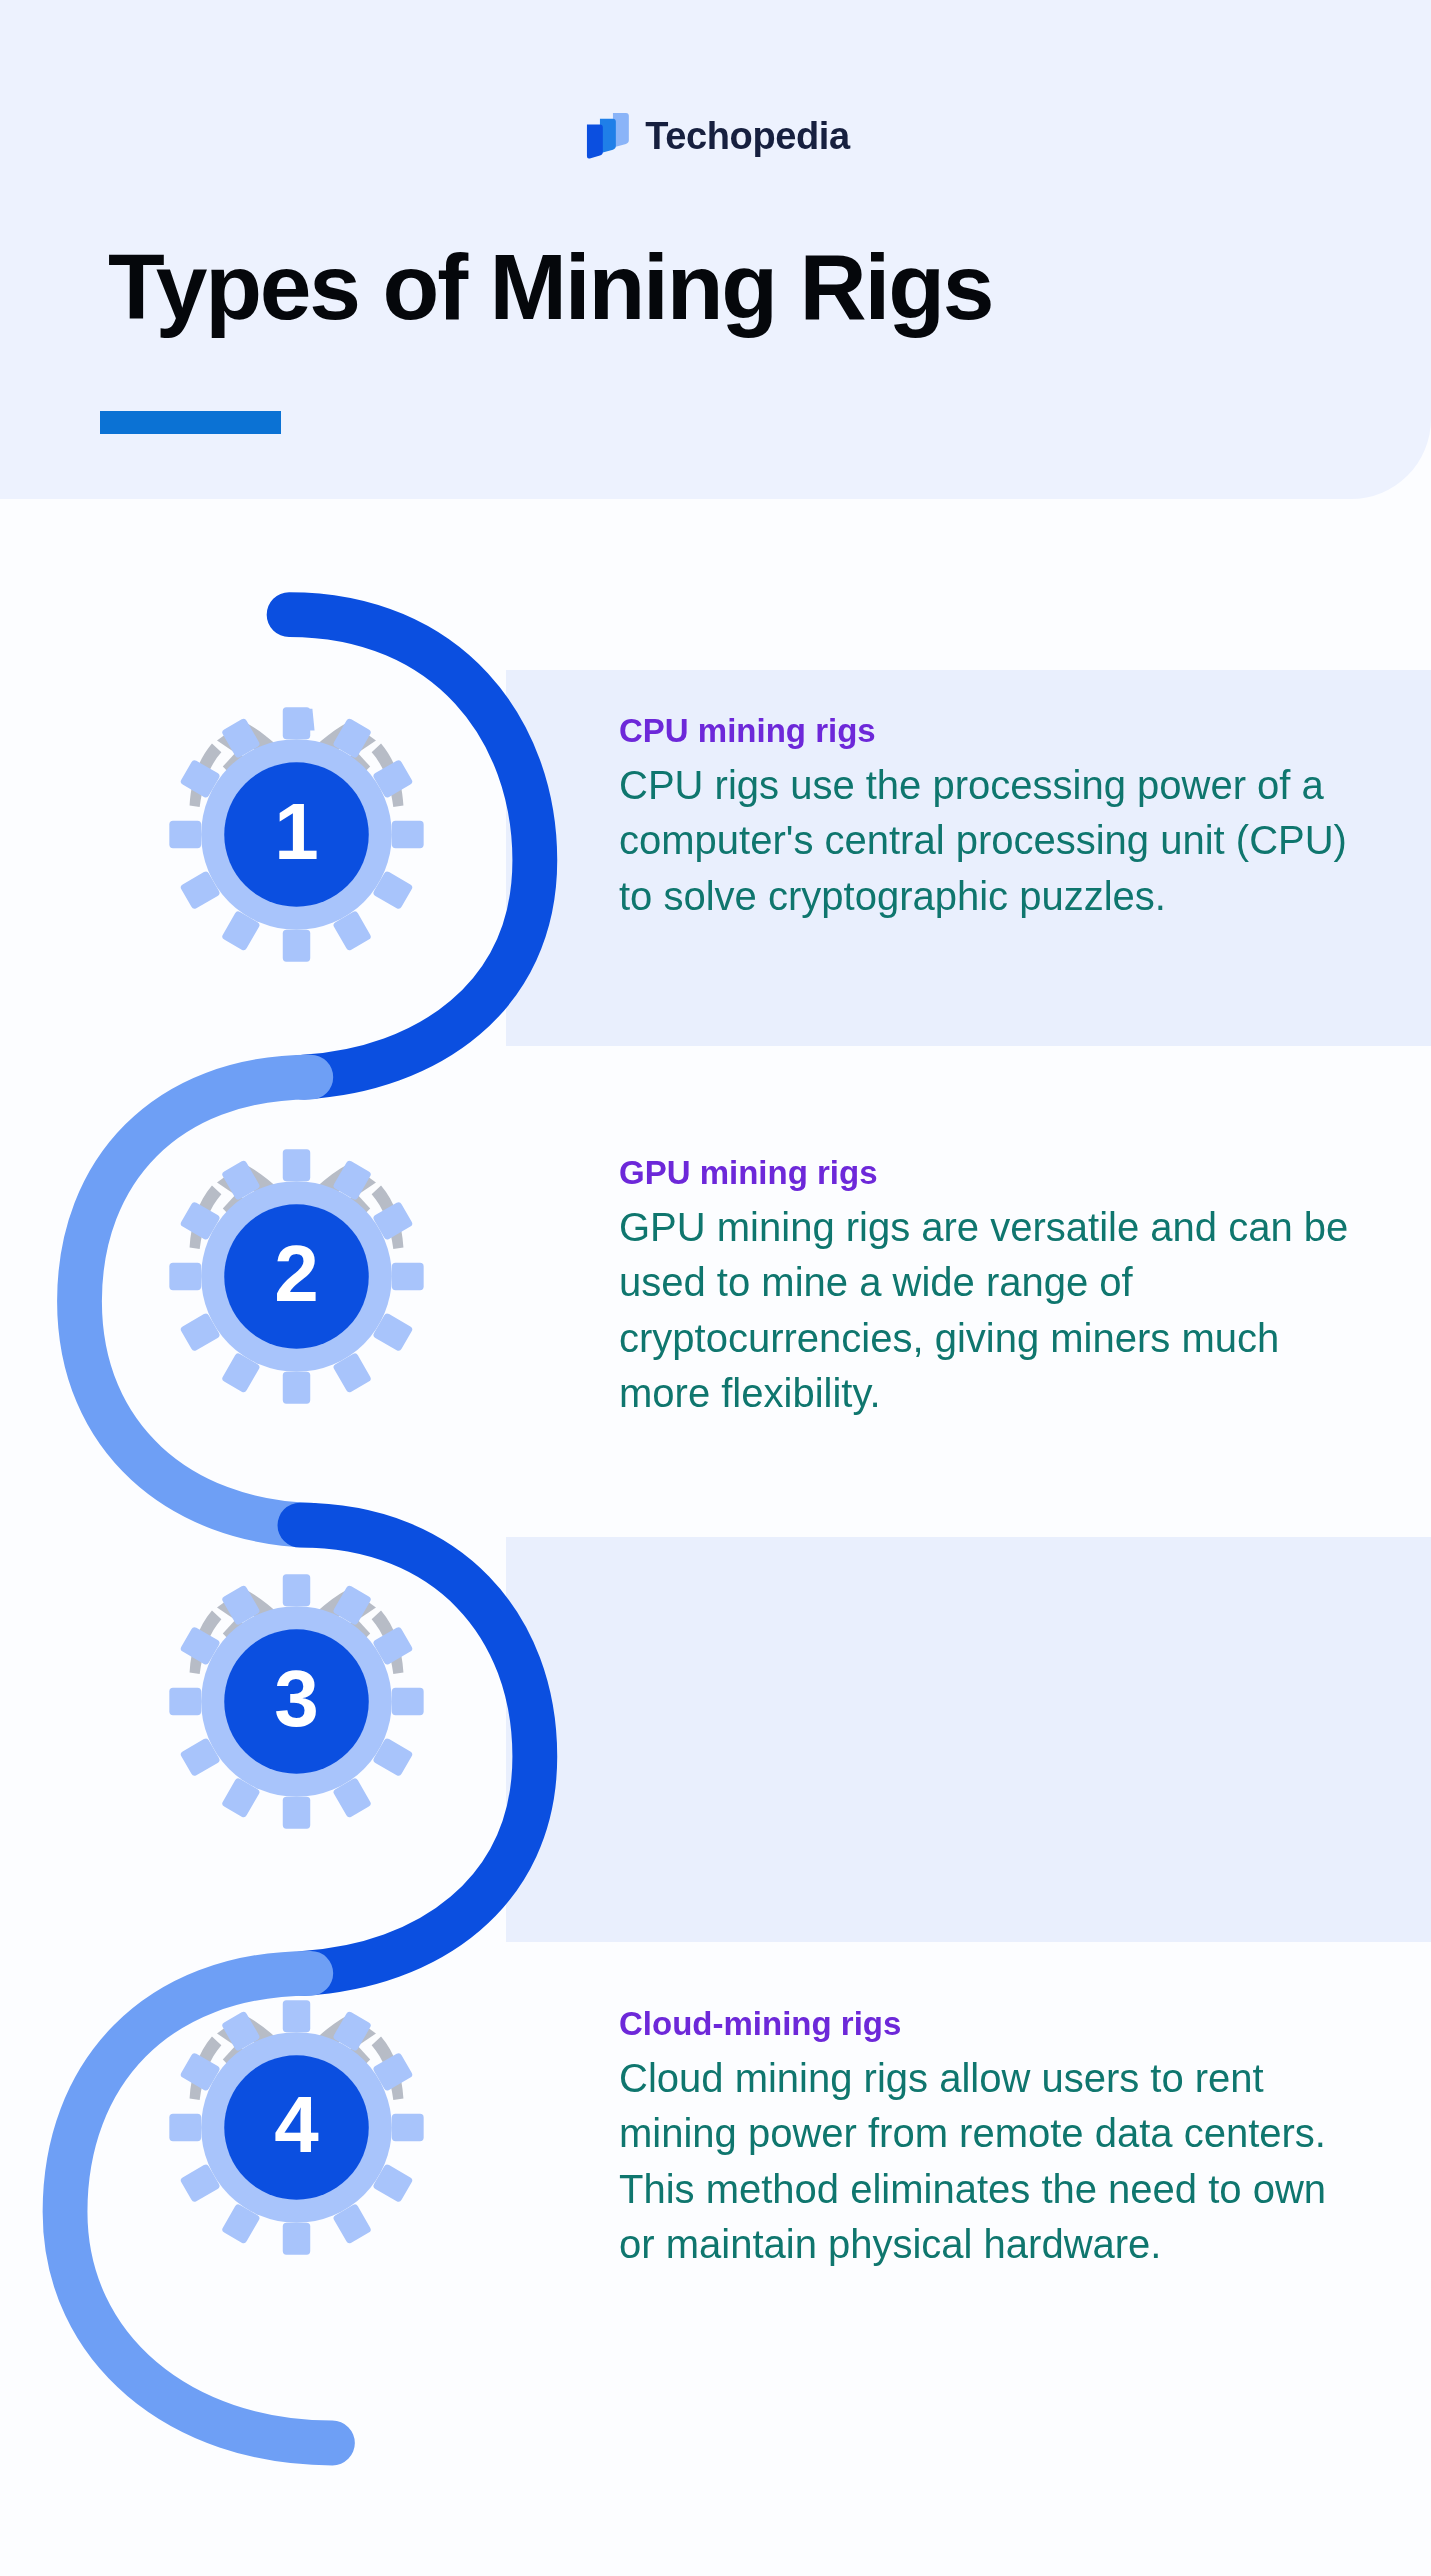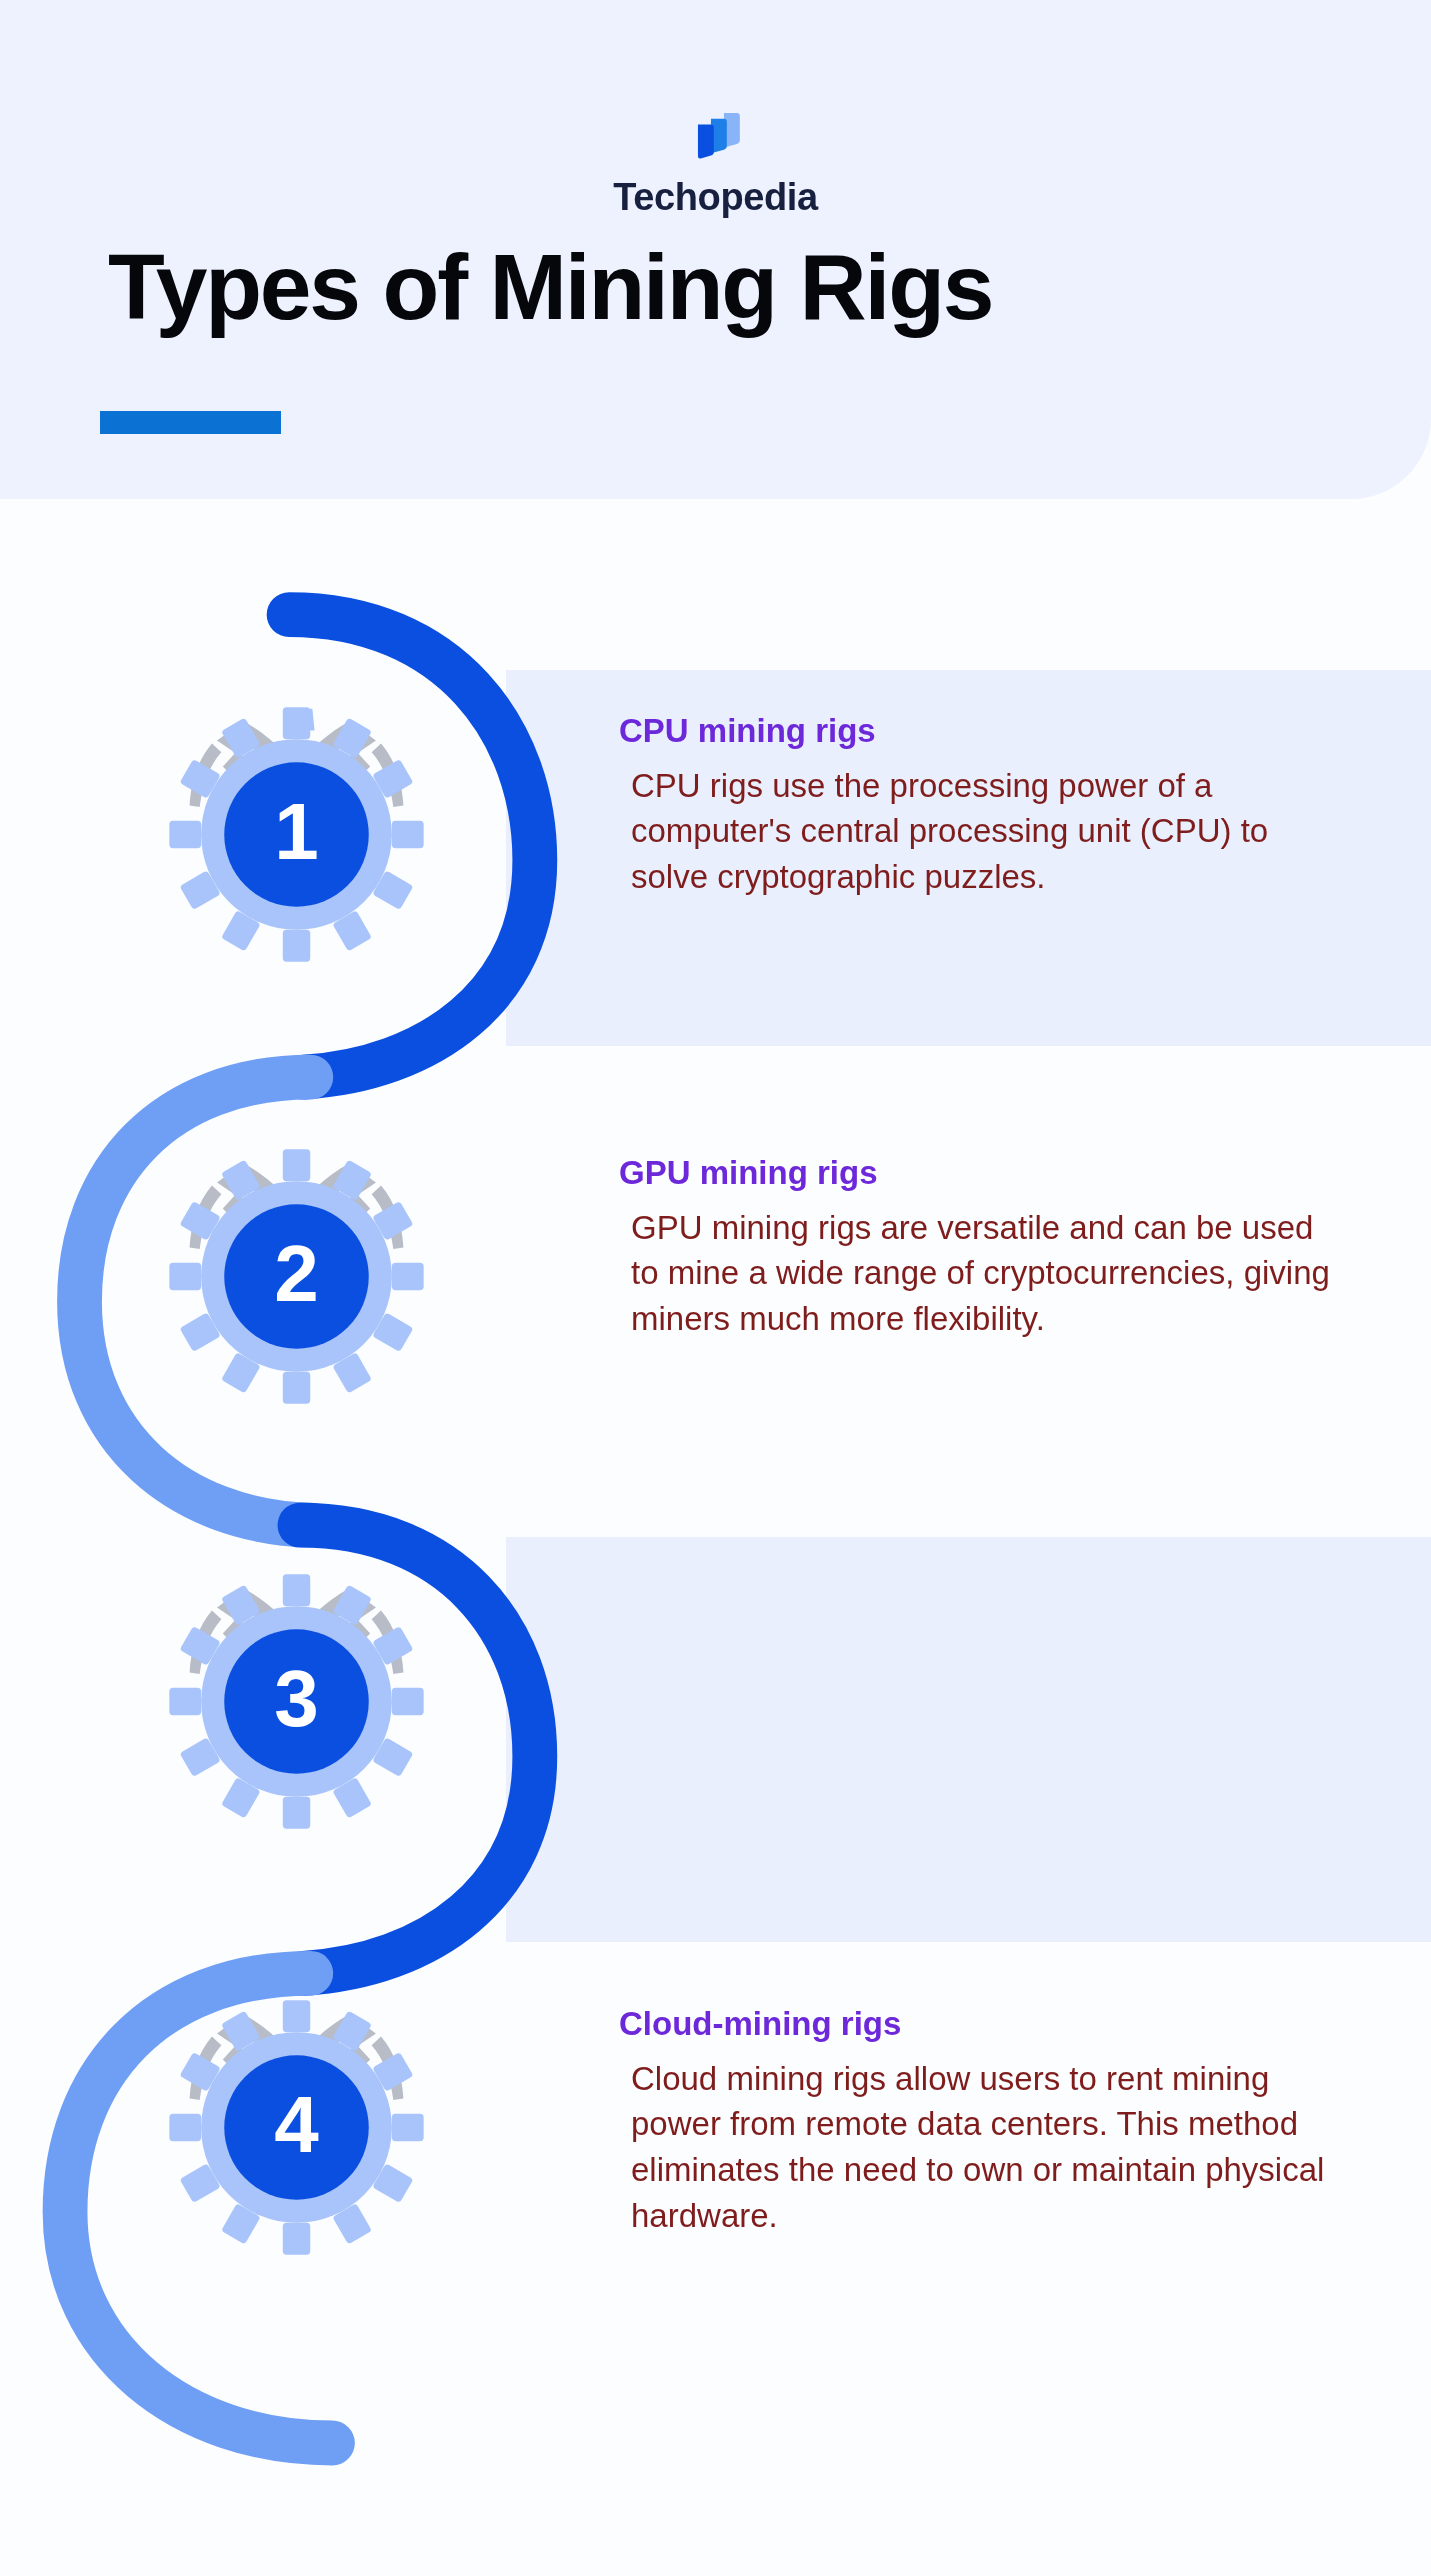--- a/index.html
+++ b/index.html
@@ -28,21 +28,20 @@
   }
   .brand {
     position: absolute;
     left: 0;
     top: 110px;
     width: 1431px;
     display: flex;
     align-items: center;
     justify-content: center;
     gap: 16px;
-    flex-direction: column;
   }
   .brand-mark {
     width: 48px;
     height: 52px;
     display: block;
   }
   .brand-name {
     font-size: 38px;
     font-weight: bold;
     color: #17203f;
@@ -149,23 +148,23 @@
     box-sizing: border-box;
   }
   .step-heading {
     font-size: 33px;
     font-weight: bold;
     color: #6d28d9;
     margin: 0 0 7.2px 0;
     line-height: 1.18;
   }
   .step-body {
-    font-size: 33px;
-    color: #7f1d1d;
-    margin: 12px;
+    font-size: 40px;
+    color: #0f766e;
+    margin: 0;
     line-height: 1.38;
     max-width: 737px;
   }
 </style>
 </head>
 <body>
 
 <div class="header">
 
   <div class="brand">

